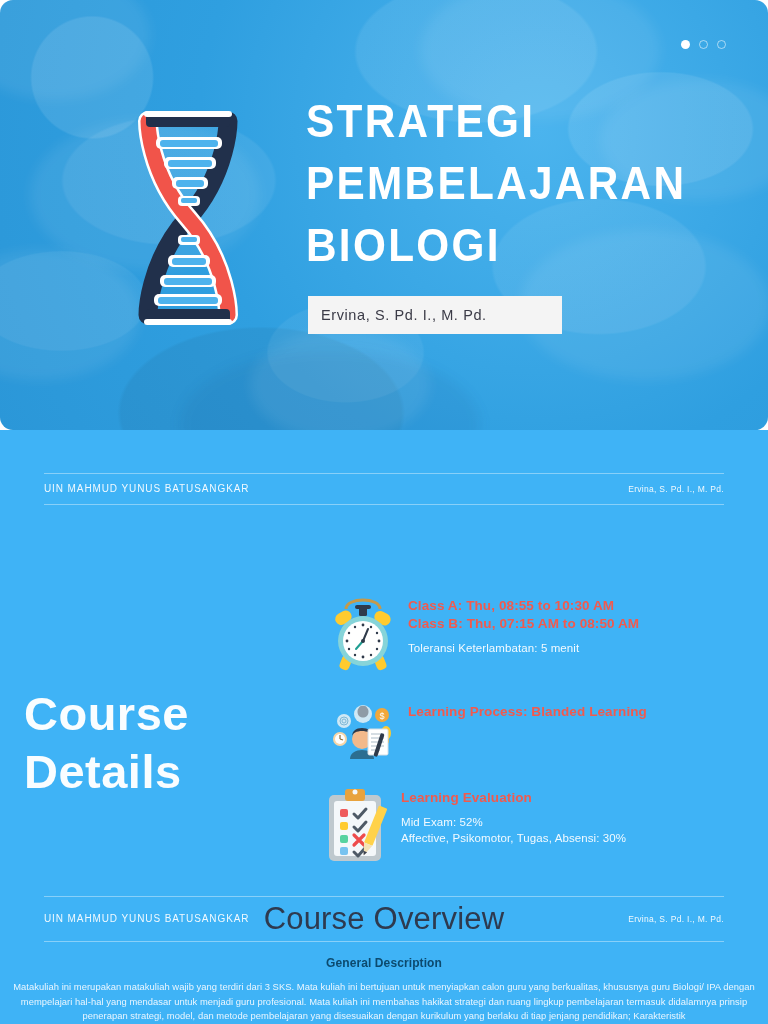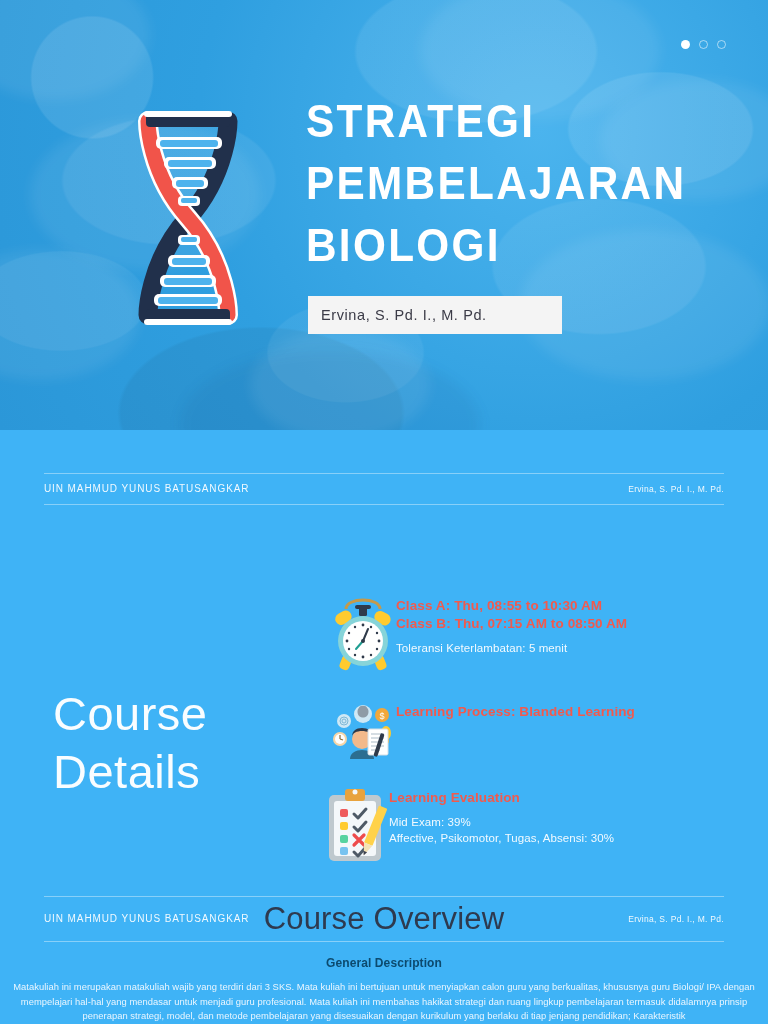--- a/index.html
+++ b/index.html
@@ -19,20 +19,21 @@
       radial-gradient(circle at 12% 18%, rgba(255,255,255,.10) 0 60px, transparent 62px),
       radial-gradient(ellipse 150px 90px at 22% 42%, rgba(255,255,255,.07) 0 70%, transparent 72%),
       radial-gradient(ellipse 120px 70px at 8% 70%, rgba(255,255,255,.06) 0 70%, transparent 72%),
       radial-gradient(ellipse 170px 100px at 62% 12%, rgba(255,255,255,.08) 0 70%, transparent 72%),
       radial-gradient(ellipse 130px 80px at 86% 30%, rgba(255,255,255,.09) 0 70%, transparent 72%),
       radial-gradient(ellipse 150px 95px at 78% 62%, rgba(255,255,255,.07) 0 70%, transparent 72%),
       radial-gradient(ellipse 110px 70px at 45% 82%, rgba(255,255,255,.06) 0 70%, transparent 72%),
       radial-gradient(ellipse 200px 120px at 34% 96%, rgba(0,0,0,.05) 0 70%, transparent 72%),
       radial-gradient(circle at 70% 30%, #4BB4EE 0%, #2F9FE0 55%, #2B97D8 100%);
     overflow:hidden;
+    border-radius:13px;
   }
   .blob {
     position:absolute; border-radius:50%;
     background:rgba(255,255,255,.07);
     filter:blur(6px);
   }
   .blob.dark { background:rgba(10,60,110,.07); }
 
   .dots {
     position:absolute; right:42px; top:40px;
@@ -94,28 +95,27 @@
     color:rgba(255,255,255,.92);
     white-space:nowrap;
   }
   .author { letter-spacing:.3px; font-size:8.5px; }
 
   .details-body { position:relative; height:340px; }
 
   .big-label {
     position:absolute; left:24px; top:180px;
     font-size:47px;
-    font-weight:400;
+    font-weight:700;
     line-height:58px;
     color:rgba(255,255,255,.97);
     letter-spacing:.5px;
-    margin-left:29px;
-  }
-
-  .item { position:absolute; display:flex; }
+  }
+
+  .item { position:absolute; display:flex; gap:12px; }
   .item .icon-wrap { width:66px; flex:0 0 66px; display:flex; justify-content:center; }
   .item-text { padding-top:2px; }
   .item-title {
     color:#F15A4E;
     font-weight:700;
     font-size:13.5px;
     line-height:18px;
     letter-spacing:.1px;
     white-space:nowrap;
   }
@@ -360,21 +360,21 @@
             <g transform="rotate(22 48 44)">
               <rect x="44" y="18" width="9" height="40" rx="1" fill="#FFD24A"></rect>
               <polygon points="44,58 53,58 48.5,70" fill="#F3E2B5"></polygon>
               <polygon points="46.5,66 50.5,66 48.5,70" fill="#3B4250"></polygon>
             </g>
           </svg>
         </div>
         <div class="item-text">
           <div class="item-title">Learning Evaluation</div>
           <div class="item-sub">
-            <div>Mid Exam: 39%</div>
+            <div>Mid Exam: 52%</div>
             <div>Affective, Psikomotor, Tugas, Absensi: 30%</div>
           </div>
         </div>
       </div>
 
     </div>
   </section>
 
   <section class="slide-overview">
     <div class="ov-head">

